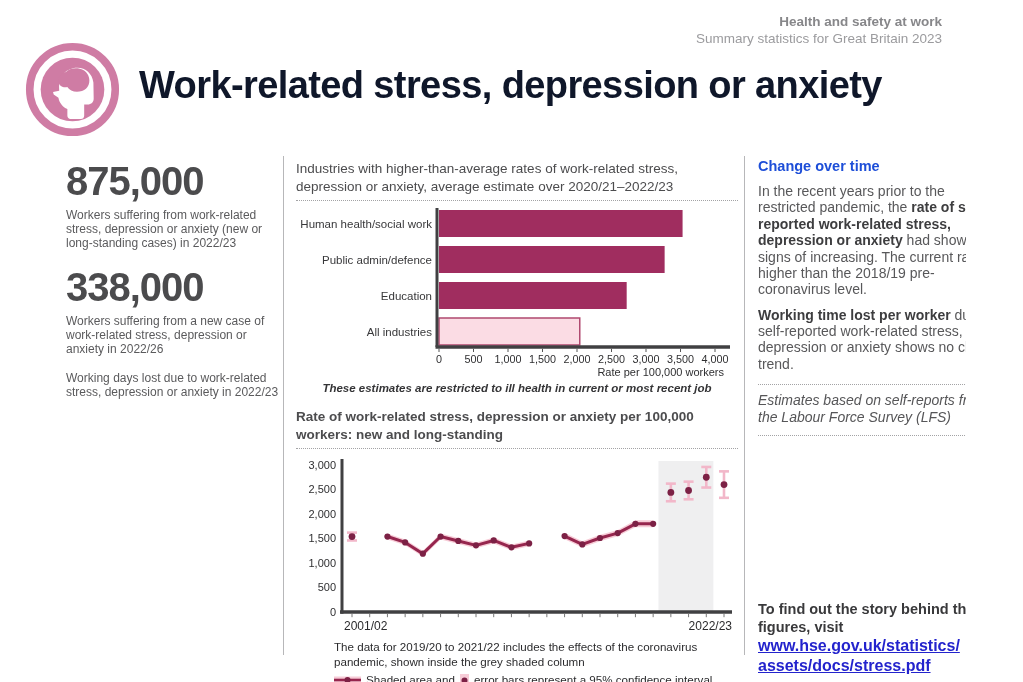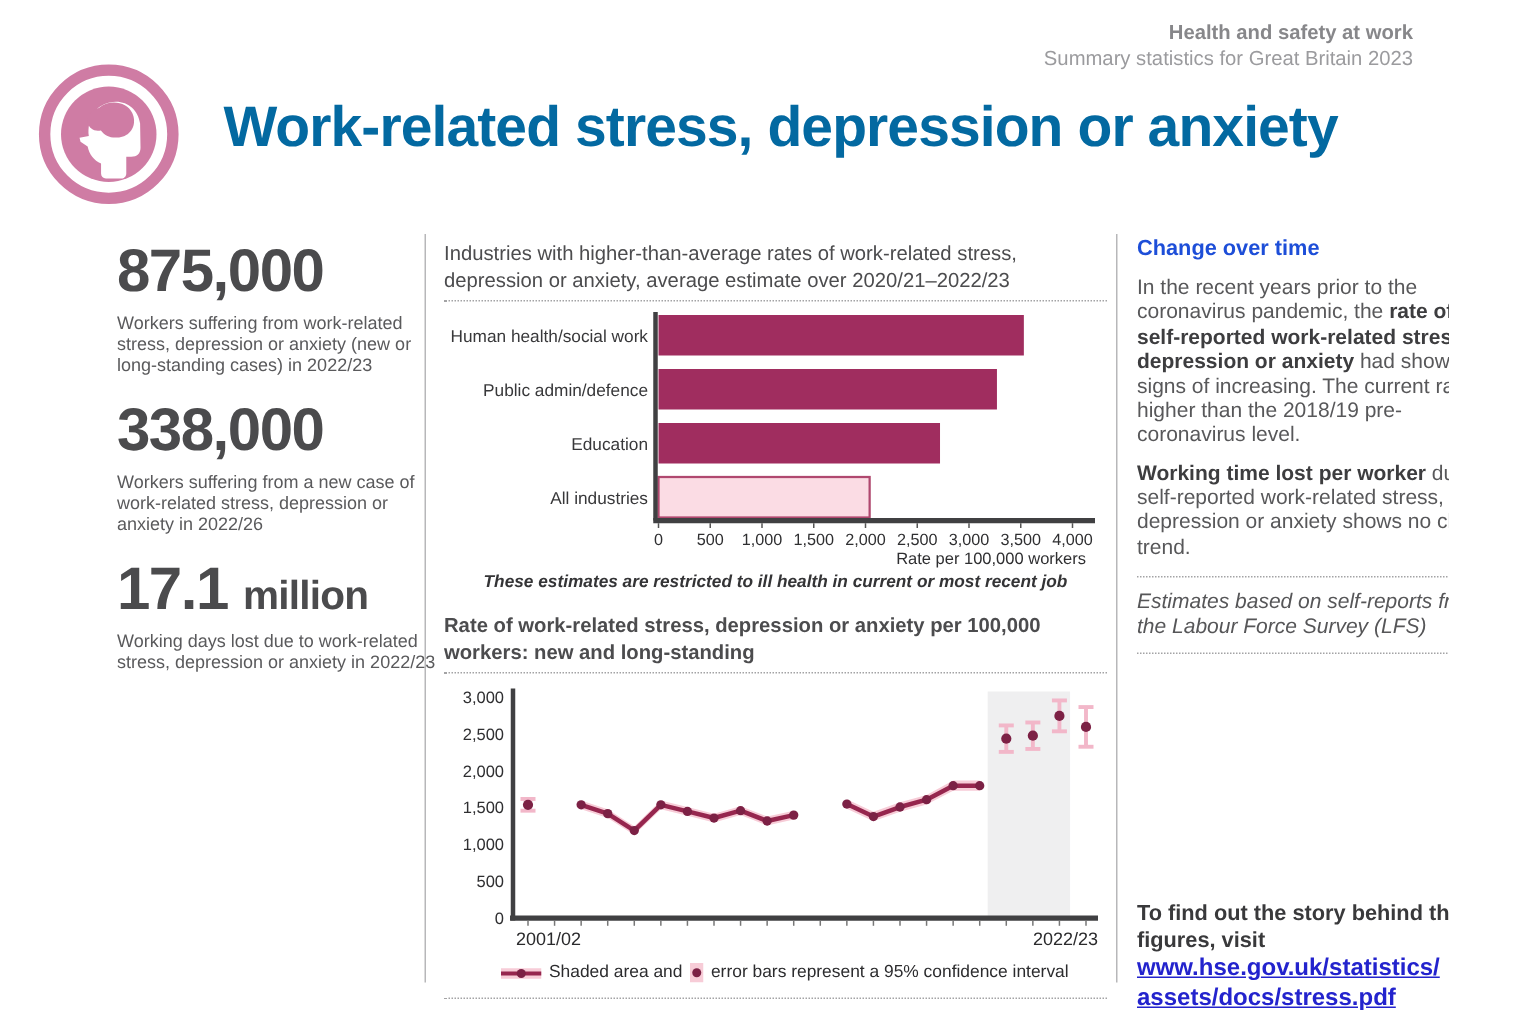--- a/index.html
+++ b/index.html
@@ -7,30 +7,30 @@
   body { font-family:"Liberation Sans", sans-serif; }
   #page { position:relative; width:966px; height:682px; background:#ffffff; overflow:hidden; }
 
   
   #header { position:absolute; top:14px; right:24px; text-align:right; line-height:1.25; }
   #header .brand { font-size:13.5px; font-weight:700; color:#87878a; }
   #header .subtitle { font-size:13.5px; color:#9b9b9e; }
 
   
   #title-icon { position:absolute; left:25px; top:42px; width:95px; height:95px; }
-  #page-title { position:absolute; left:149px; top:64px; width:830px; font-size:38px; font-weight:700;
-                color:#0369a1; letter-spacing:-0.6px; }
+  #page-title { position:absolute; left:139px; top:64px; width:830px; font-size:38px; font-weight:700;
+                color:#0f172a; letter-spacing:-0.6px; }
 
   
   .vdivider { position:absolute; top:156px; height:499px; width:0; border-left:1px solid #b7b7b9; }
   #divider-left { left:283px; }
   #divider-right { left:744px; }
 
   
-  #left-col { position:absolute; left:78px; top:160px; width:214px; }
+  #left-col { position:absolute; left:66px; top:160px; width:214px; }
   .stat { margin-bottom:15px; }
   .stat-value { font-size:40px; font-weight:700; color:#4b4b4d; letter-spacing:-1px; line-height:1.08; }
   .stat-unit { font-size:27px; font-weight:700; color:#4b4b4d; letter-spacing:-0.5px; }
   .stat-desc { margin-top:6px; font-size:12px; color:#5a5a5c; line-height:1.16; }
 
   
   #mid-col { position:absolute; left:296px; top:160px; width:442px; }
   .chart-title { font-size:13.5px; color:#4c4c4e; line-height:1.3; padding-bottom:5px;
                  border-bottom:1.5px dotted #a3a3a5; }
   .chart-title.second { margin-top:14px;font-weight:bold; }
@@ -79,21 +79,20 @@
   <div id="left-col">
     <div class="stat">
       <div class="stat-value">875,000</div>
       <div class="stat-desc">Workers suffering from work-related stress, depression or anxiety (new or long-standing cases) in 2022/23</div>
     </div>
     <div class="stat">
       <div class="stat-value">338,000</div>
       <div class="stat-desc">Workers suffering from a new case of work-related stress, depression or anxiety in 2022/26</div>
     </div>
     <div class="stat">
-      <div class="stat-value"><span>17.1</span> <span class="stat-unit">million</span></div>
       <div class="stat-desc">Working days lost due to work-related stress, depression or anxiety in 2022/23</div>
     </div>
   </div>
 
   <div id="mid-col">
     <div class="chart-title">Industries with higher-than-average rates of work-related stress, depression or anxiety, average estimate over 2020/21–2022/23</div>
     <svg id="bar-chart-svg" width="442" height="176" viewBox="0 0 442 176">
         <rect x="143" y="6" width="243.57000000000002" height="27" fill="#a02d5f"></rect>
         <text x="136" y="24" text-anchor="end" font-size="11.5" fill="#38383a">Human health/social work</text>
         <rect x="143" y="42" width="225.63000000000002" height="27" fill="#a02d5f"></rect>
@@ -198,41 +197,42 @@
         <line x1="374.8571428571429" y1="161.8" x2="374.8571428571429" y2="165.2" stroke="#777" stroke-width="1"></line>
         <line x1="392.5714285714286" y1="161.8" x2="392.5714285714286" y2="165.2" stroke="#777" stroke-width="1"></line>
         <line x1="410.28571428571433" y1="161.8" x2="410.28571428571433" y2="165.2" stroke="#777" stroke-width="1"></line>
         <line x1="428" y1="161.8" x2="428" y2="165.2" stroke="#777" stroke-width="1"></line>
         <text x="48" y="178" font-size="12" fill="#2a2a2c">2001/02</text>
         <text x="436" y="178" text-anchor="end" font-size="12" fill="#2a2a2c">2022/23</text>
       </svg>
 
     <div id="line-notes">
       <div class="inner">
+        <div>The data for 2019/20 to 2021/22 includes the effects of the coronavirus pandemic, shown inside the grey shaded column</div>
         <div class="legend-row">
           <svg width="27" height="12" viewBox="0 0 27 12">
             <rect x="0" y="2.5" width="27" height="7" class="js-band" fill="#f7ccd7"></rect>
             <line x1="0" y1="6" x2="27" y2="6" stroke-width="2.6" class="js-line" stroke="#96264e"></line>
             <circle cx="13.5" cy="6" r="3" class="js-point" fill="#7c2145"></circle>
           </svg>
           <span>Shaded area and</span>
           <svg width="9" height="13" viewBox="0 0 9 13">
             <rect x="0" y="0" width="9" height="13" class="js-band" fill="#f7ccd7"></rect>
             <circle cx="4.5" cy="6.5" r="3" class="js-point" fill="#7c2145"></circle>
           </svg>
           <span>error bars represent a 95% confidence interval</span>
         </div>
 
       </div>
     </div>
   </div>
 
   <div id="right-col">
     <div id="change-heading">Change over time</div>
-    <div class="rc-para"><span>In the recent years prior to the coronavirus pandemic, the </span><span class="b">rate of self-reported work-related stress, depression or anxiety</span><span> had shown signs of increasing. The current rate is higher than the 2018/19 pre-coronavirus level.</span></div>
+    <div class="rc-para"><span>In the recent years prior to the restricted pandemic, the </span><span class="b">rate of self-reported work-related stress, depression or anxiety</span><span> had shown signs of increasing. The current rate is higher than the 2018/19 pre-coronavirus level.</span></div>
     <div class="rc-para"><span class="b">Working time lost per worker</span><span> due to self-reported work-related stress, depression or anxiety shows no clear trend.</span></div>
     <div id="lfs-note">Estimates based on self-reports from the Labour Force Survey (LFS)</div>
   </div>
 
   <div id="footer-link">
     <div class="lead">To find out the story behind the key figures, visit</div>
     <a>www.hse.gov.uk/statistics/</a>
     <a>assets/docs/stress.pdf</a>
   </div>
 

